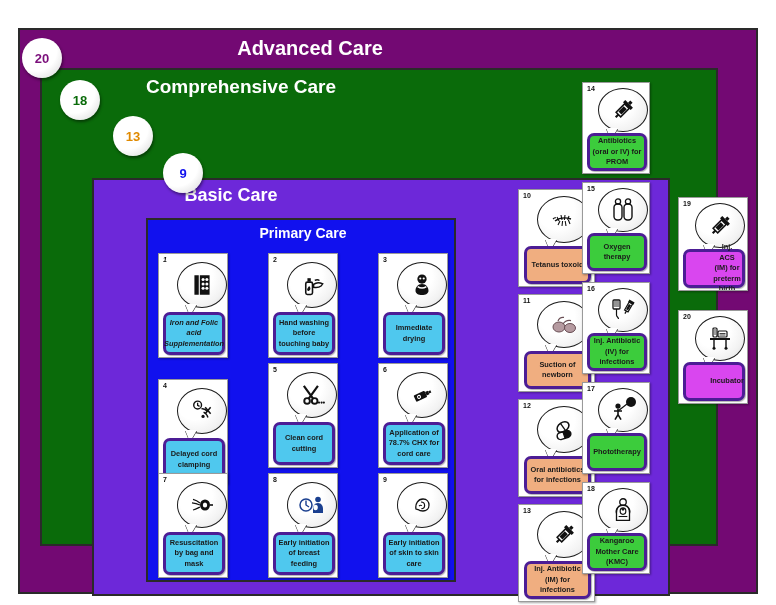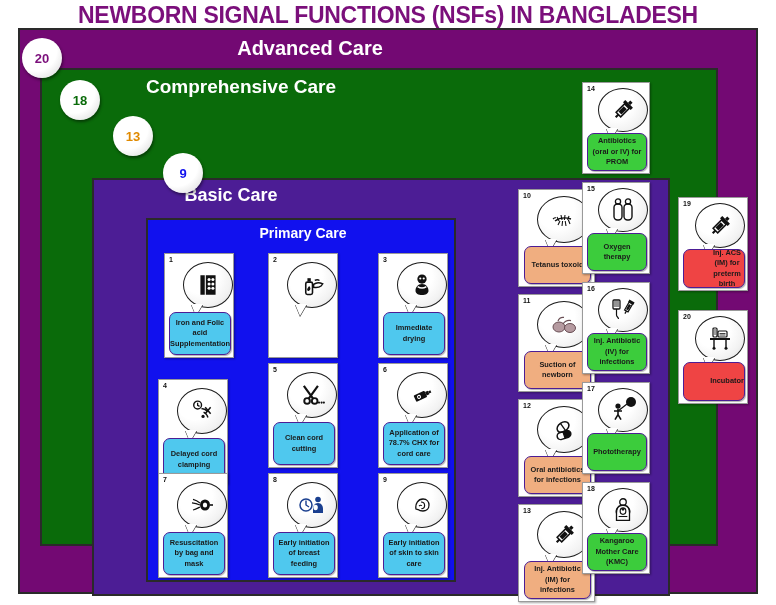--- a/index.html
+++ b/index.html
@@ -19,21 +19,21 @@
     position:absolute;top:4px;left:0;width:100%;text-align:center;
     color:#ffffff;font-weight:bold;font-size:19px;
   }
 
   #advanced{left:18px;top:28px;width:740px;height:566px;background:#730973;border:2px solid #2a2a2a;}
   #advanced .care-title{top:7px;left:-80px;width:740px;font-size:20px;}
 
   #comprehensive{left:40px;top:68px;width:678px;height:478px;background:#0a6b0a;border:2px solid #2a2a2a;}
   #comprehensive .care-title{top:6px;left:-140px;width:678px;font-size:19px;}
 
-  #basic{left:50px;top:108px;width:578px;height:418px;background:#4c1d95;border:2px solid #2a2a2a;}
+  #basic{left:50px;top:108px;width:578px;height:418px;background:#6d28d9;border:2px solid #2a2a2a;}
   #basic .care-title{top:5px;left:-152px;width:578px;font-size:18px;}
 
   #primary{left:52px;top:38px;width:310px;height:364px;background:#1111EE;border:2px solid #2a2a2a;}
   #primary .care-title{top:5px;left:0;width:310px;font-size:14px;}
 
   
   .badge{
     position:absolute;width:40px;height:40px;border-radius:50%;
     background:radial-gradient(circle at 34% 30%, #ffffff 55%, #e9e9e9 78%, #cfcfcf 100%);
     box-shadow:1px 2px 3px rgba(0,0,0,.45);
@@ -60,29 +60,29 @@
   }
   .bubble:after{
     content:"";position:absolute;left:14%;bottom:-9px;
     border-left:5px solid transparent;border-right:7px solid transparent;
     border-top:12px solid #ffffff;
     filter:drop-shadow(0 1px 0 #1a1a1a);
   }
   .bubble svg{display:block;}
   .lbl{
     position:absolute;box-sizing:border-box;border-radius:7px;
-    border:1px solid #4c1d95;
+    border:3px solid #4c1d95;
     display:flex;align-items:center;justify-content:center;text-align:center;
     font-size:7.4px;line-height:10.5px;color:#1a1a1a;font-weight:bold;
     padding:1px 2px;box-shadow:1px 1px 1px rgba(0,0,0,.3);
   }
   .lbl.blue{background:#4FC8EE;}
   .lbl.orange{background:#F0AE80;}
   .lbl.green{background:#3CCC3C;}
-  .lbl.violet{background:#ef4444;padding-left:28px;}
+  .lbl.violet{background:#d946ef;padding-left:28px;}
 
   
   .p-card{width:70px;height:105px;}
   .p-card .bubble{left:18px;top:8px;width:48px;height:44px;}
   .p-card .lbl{left:4px;top:58px;width:62px;height:43px;}
 
   
   .b-card{width:77px;height:98px;}
   .b-card .bubble{left:18px;top:6px;width:52px;height:45px;}
   .b-card .lbl{left:5px;top:56px;width:67px;height:38px;}
@@ -95,36 +95,35 @@
   
   .a-card{width:70px;height:94px;}
   .a-card .bubble{left:16px;top:5px;width:48px;height:43px;}
   .a-card .lbl{left:4px;top:51px;width:62px;height:39px;}
 </style>
 </head>
 <body>
 
 <div class="page">
 
-  <div class="title">NEWBORN SIGNAL FUNCTIONS (NSFs) IN BANGLADESH</div>
 
   <div class="care-box" id="advanced">
     <div class="care-title">Advanced Care</div>
   </div>
 
   <div class="care-box" id="comprehensive">
     <div class="care-title">Comprehensive Care</div>
 
     <div class="care-box" id="basic">
       <div class="care-title">Basic Care</div>
 
       <div class="care-box" id="primary">
         <div class="care-title">Primary Care</div>
 
-        <div class="card p-card" style="left:16px;top:33px;">
+        <div class="card p-card" style="left:10px;top:33px;font-style:italic;">
           <div class="num">1</div>
           <div class="bubble">
             <svg width="26" height="26" viewBox="0 0 24 24">
                 <rect x="5" y="3" width="4" height="18" fill="#111"></rect>
                 <rect x="10" y="3" width="9" height="18" fill="#111"></rect>
                 <circle cx="13" cy="7" r="1.4" fill="#fff"></circle>
                 <circle cx="16.5" cy="7" r="1.4" fill="#fff"></circle>
                 <circle cx="13" cy="11" r="1.4" fill="#fff"></circle>
                 <circle cx="16.5" cy="11" r="1.4" fill="#fff"></circle>
                 <circle cx="13" cy="15" r="1.4" fill="#fff"></circle>
@@ -138,20 +137,21 @@
           <div class="num">2</div>
           <div class="bubble">
             <svg width="27" height="27" viewBox="0 0 24 24">
                 <rect x="6" y="9" width="6" height="11" rx="1.5" fill="none" stroke="#111" stroke-width="1.4"></rect>
                 <rect x="7.5" y="5.5" width="3" height="3" fill="#111"></rect>
                 <path d="M9 12.5c1.6 1.6 1.6 3.3 0 4.2-1.2.7-2.2-.5-1.6-1.8.4-.9 1.1-1.7 1.6-2.4z" fill="#111"></path>
                 <path d="M13 11c2-1.5 4.2-1.8 6-1.2l2 .8-1.4 1.8c-1.6 1.3-4 1.6-6.6 1.2z" fill="none" stroke="#111" stroke-width="1.3"></path>
                 <path d="M14 7.5c1.5-.8 3-.8 4.2 0" fill="none" stroke="#111" stroke-width="1.2"></path>
               </svg>
           </div>
+          <div class="lbl blue">Hand washing before touching baby</div>
         </div>
 
         <div class="card p-card" style="left:230px;top:33px;padding-left:7px;">
           <div class="num">3</div>
           <div class="bubble">
             <svg width="26" height="26" viewBox="0 0 24 24">
                 <circle cx="12" cy="6.5" r="4.3" fill="#111"></circle>
                 <circle cx="10.4" cy="6" r="1" fill="#fff"></circle>
                 <circle cx="13.6" cy="6" r="1" fill="#fff"></circle>
                 <path d="M12 11c4 0 6 3.2 6 6.2 0 2.4-2.6 4-6 4s-6-1.6-6-4c0-3 2-6.2 6-6.2z" fill="#111"></path>

